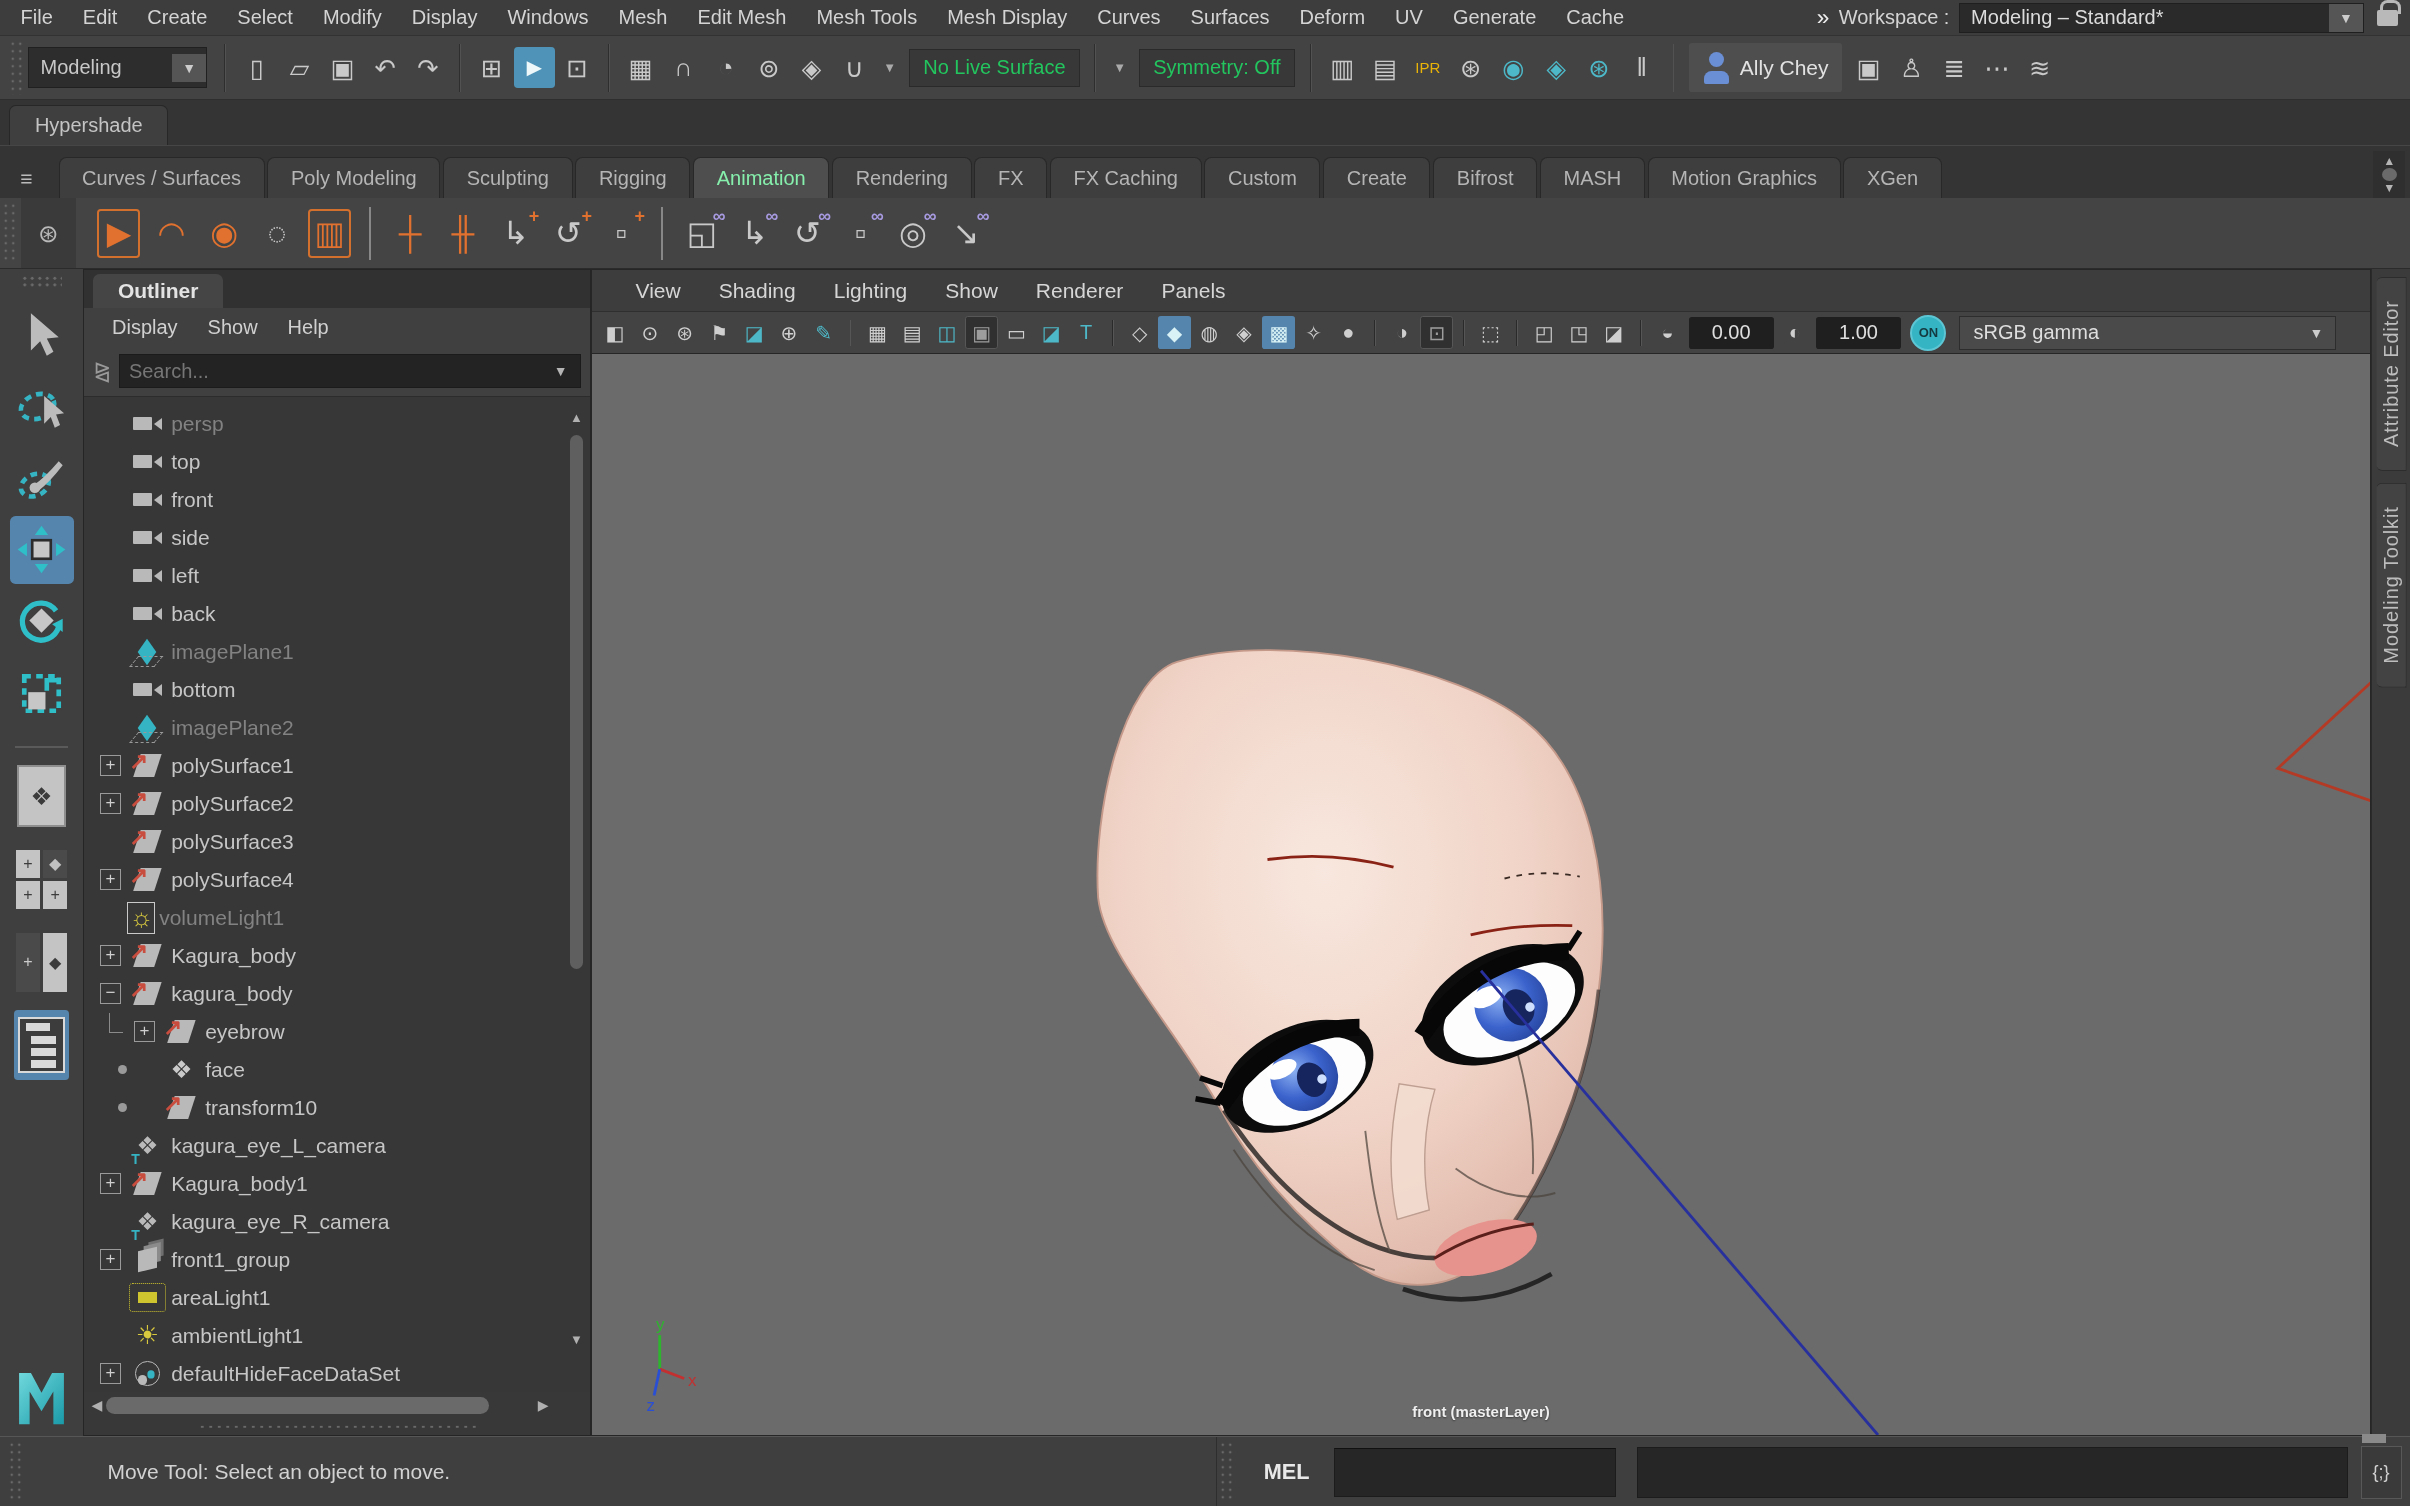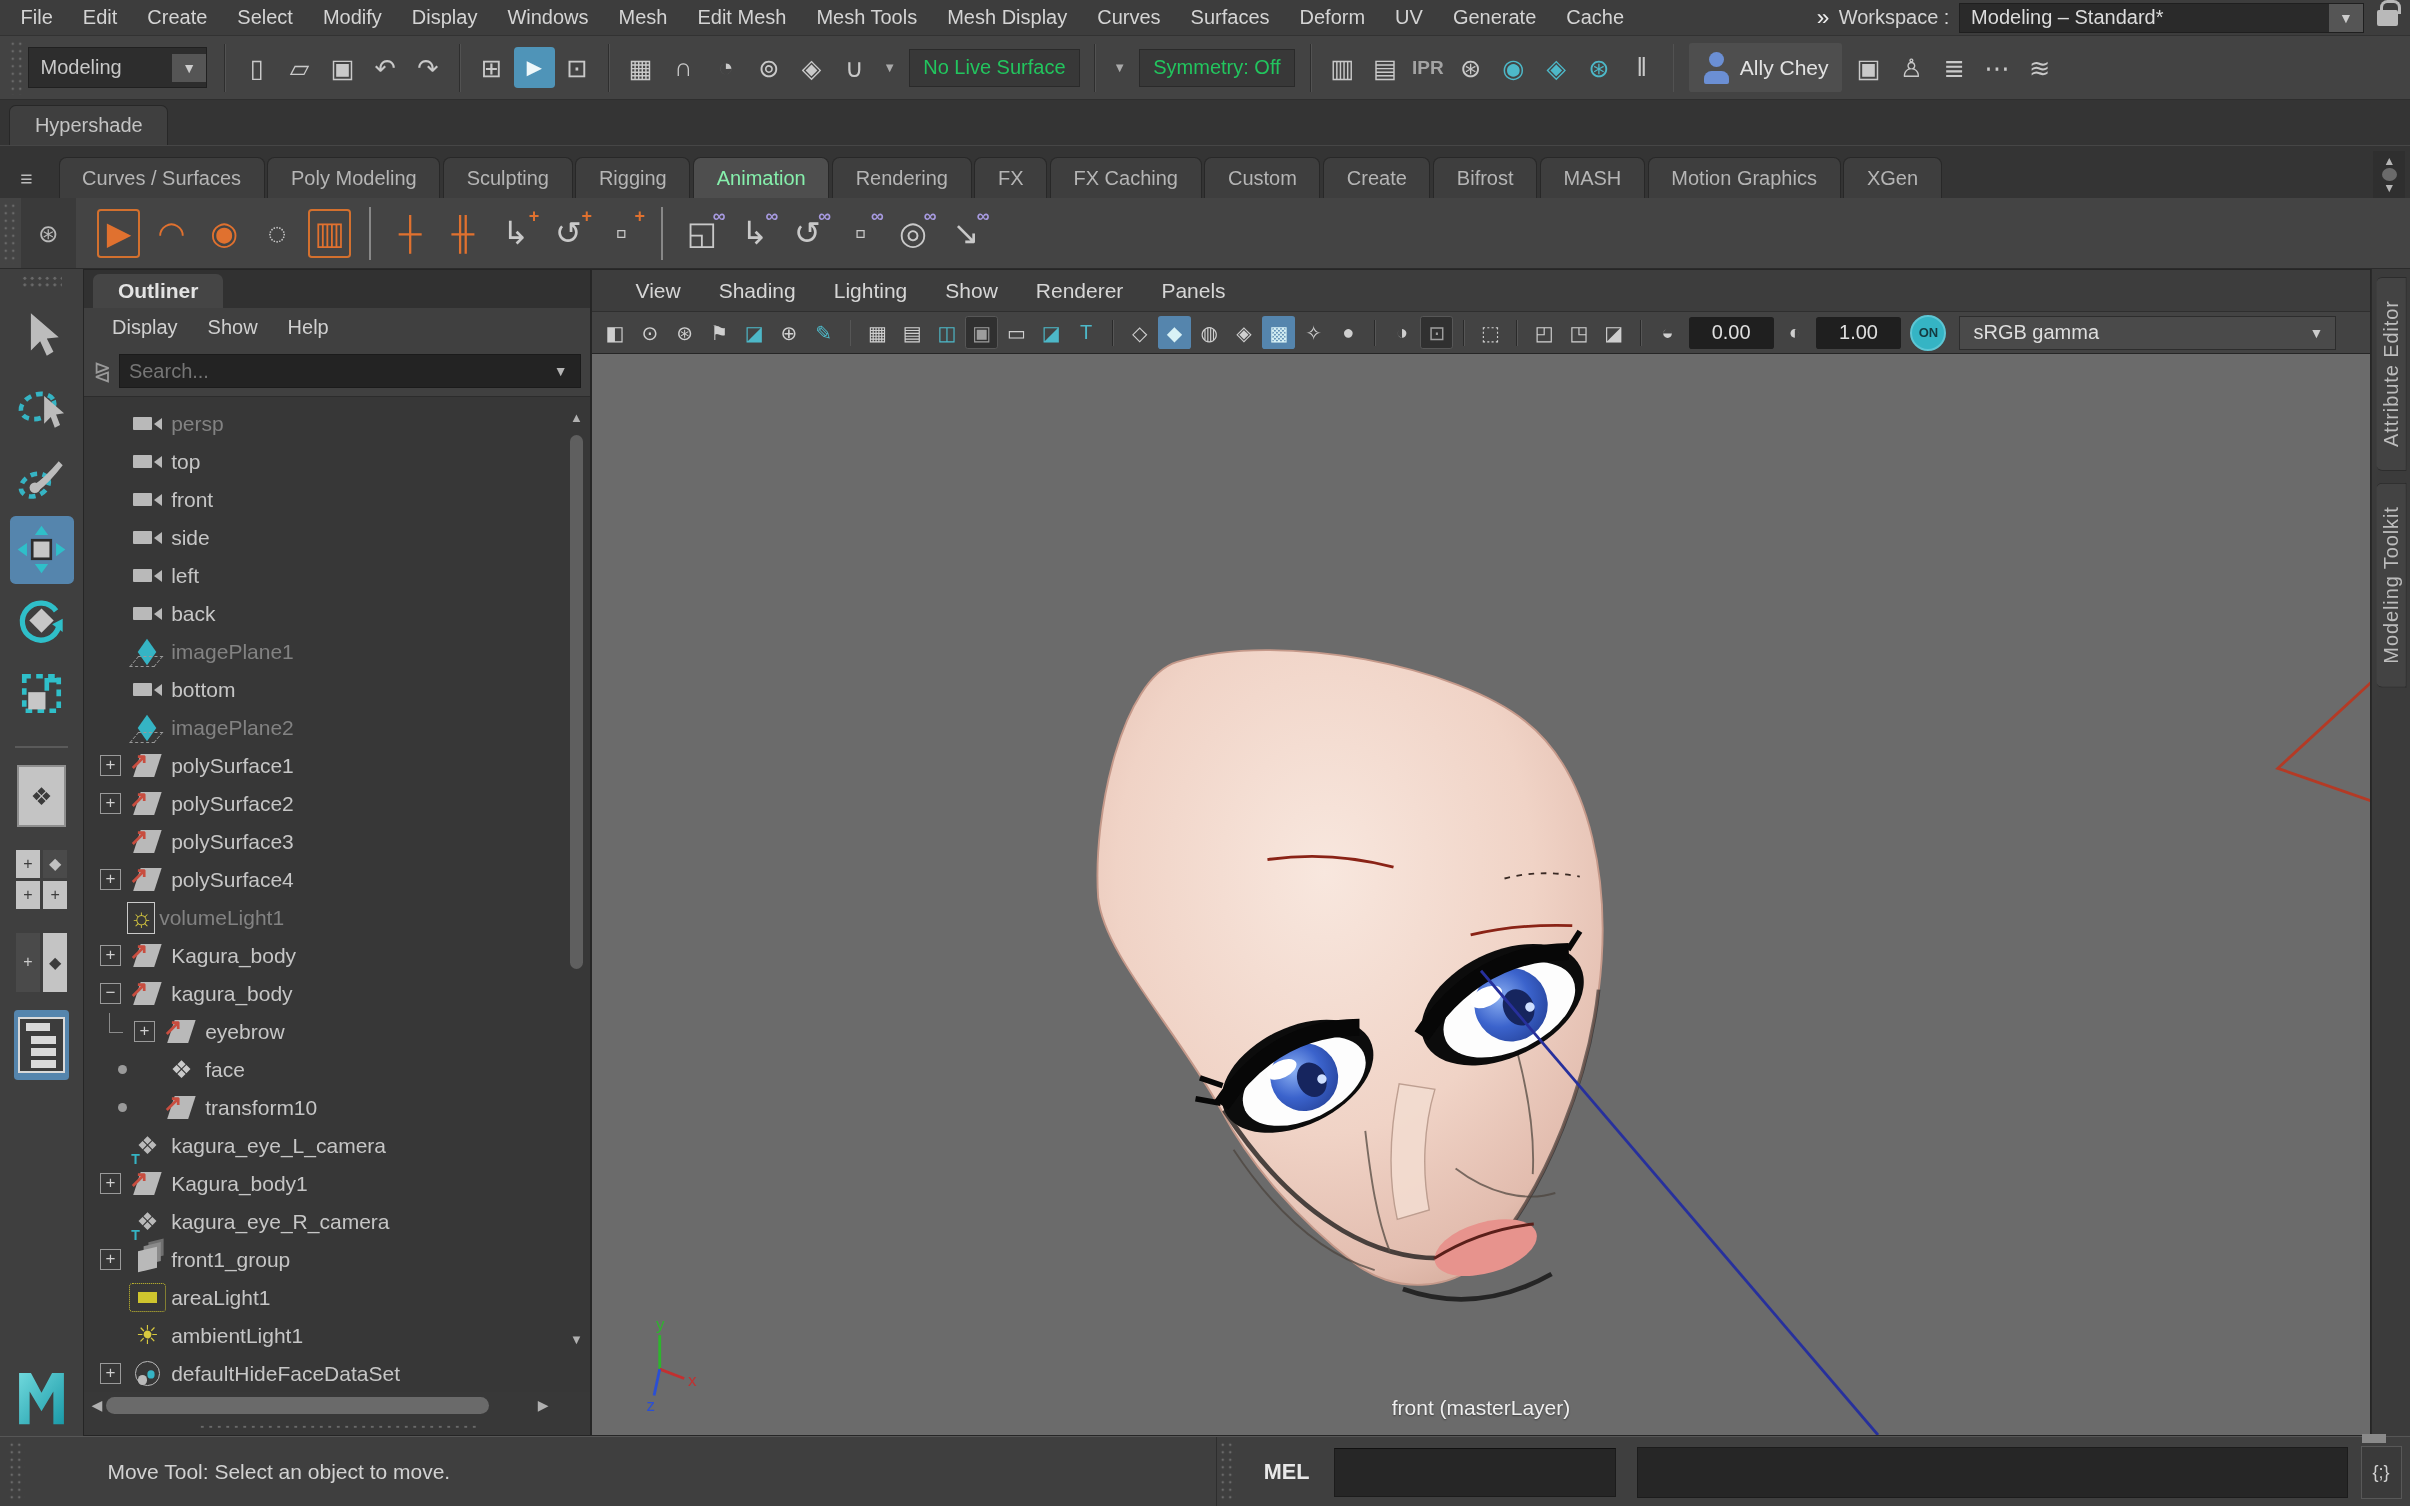--- a/index.html
+++ b/index.html
@@ -31,21 +31,21 @@
   
   .toolbar { height:64px; background:#434343; display:flex; align-items:center;
     border-bottom:0.9px solid #2e2e2e; padding:0 7.5px; }
   .mode-select { width:179px; height:41px; background:#2d2d2d; border:0.9px solid #202020;
     display:flex; align-items:center; font-size:20px; margin-right:7.5px; }
   .mode-select .val { flex:1; padding:0 11.3px; }
   .tb-icon { width:41px; height:41px; display:flex; align-items:center; justify-content:center;
     font-size:25.4px; color:#c9c9c9; border-radius:3.8px; margin:0 0.9px; }
   .tb-icon.hl { background:#4f94b8; color:#eef8fa; }
   .tb-icon.teal { color:#4db8c8; }
-  .tb-icon.dim { color:#a3a3a3; font-size:19px; font-weight:bold; }
+  .tb-icon.dim { color:#eab308; font-size:15px; font-weight:normal; }
   .tb-field { height:38px; background:#383838; border:0.9px solid #2a2a2a; color:#22c55e;
     font-size:20px; display:flex; align-items:center; padding:0 13px; margin:0 5.6px; }
   .dd-small { color:#aaa; font-size:13px; margin:0 7.5px; }
   .user-chip { display:flex; align-items:center; gap:9.4px; background:#4e4e4e; height:49px;
     padding:0 13px; border-radius:2.8px; margin:0 5.6px; font-size:21px; color:#e2e2e2; }
   .avatar { width:28px; height:32px; position:relative; }
   .avatar::before { content:""; position:absolute; top:0; left:6.6px; width:15px; height:15px;
     border-radius:50%; background:#6b8fd4; }
   .avatar::after { content:""; position:absolute; bottom:0; left:1.9px; width:24.5px; height:13px;
     border-radius:7.5px 7.5px 1.9px 1.9px; background:#6b8fd4; }
@@ -201,22 +201,22 @@
     display:flex; align-items:center; justify-content:center; border-radius:2.8px; margin:0 3.8px; flex:none; }
   .vp-toggle { width:36px; height:36px; border-radius:50%; background:#35b4c4; color:#143a40;
     font-size:13px; font-weight:bold; display:flex; align-items:center; justify-content:center;
     border:2.8px solid #5dc6d4; margin:0 5.6px; flex:none; }
   .vp-colorspace { width:377px; height:34px; background:#4a4a4a; border:0.9px solid #2d2d2d;
     display:flex; align-items:center; font-size:20px; color:#dedede; margin-left:7.5px; flex:none; }
   .vp-colorspace .val { flex:1; padding:0 13px; }
   .vp-colorspace .arr { width:38px; text-align:center; color:#ccc; font-size:14px; }
   .vp-canvas { flex:1; position:relative; background:#6b6b6b; overflow:hidden; }
   .vp-canvas svg.scene { position:absolute; inset:0; width:100%; height:100%; }
-  .vp-label { position:absolute; bottom:15px; left:0; right:0; text-align:center; font-size:21px;
-    font-weight:normal; color:#efefef; text-shadow:0 0.9px 1.9px rgba(0,0,0,.45); }
+  .vp-label { position:absolute; bottom:15px; left:0; right:0; text-align:center; font-size:15px;
+    font-weight:bold; color:#efefef; text-shadow:0 0.9px 1.9px rgba(0,0,0,.45); }
 
   
   .rstrip { width:40px; background:#3b3b3b; border-left:0.9px solid #2a2a2a; display:flex;
     flex-direction:column; align-items:center; padding-top:3.8px; }
   .rtab { writing-mode:vertical-rl; transform:rotate(180deg); background:#434343;
     border:0.9px solid #2c2c2c; border-right:none; border-radius:0 5.6px 5.6px 0; color:#bdbdbd;
     font-size:20px; padding:22.6px 2.8px; margin-bottom:13px; letter-spacing:0.9px; }
 
   
   .statusbar { height:71px; background:#3f3f3f; border-top:0.9px solid #565656; display:flex;

